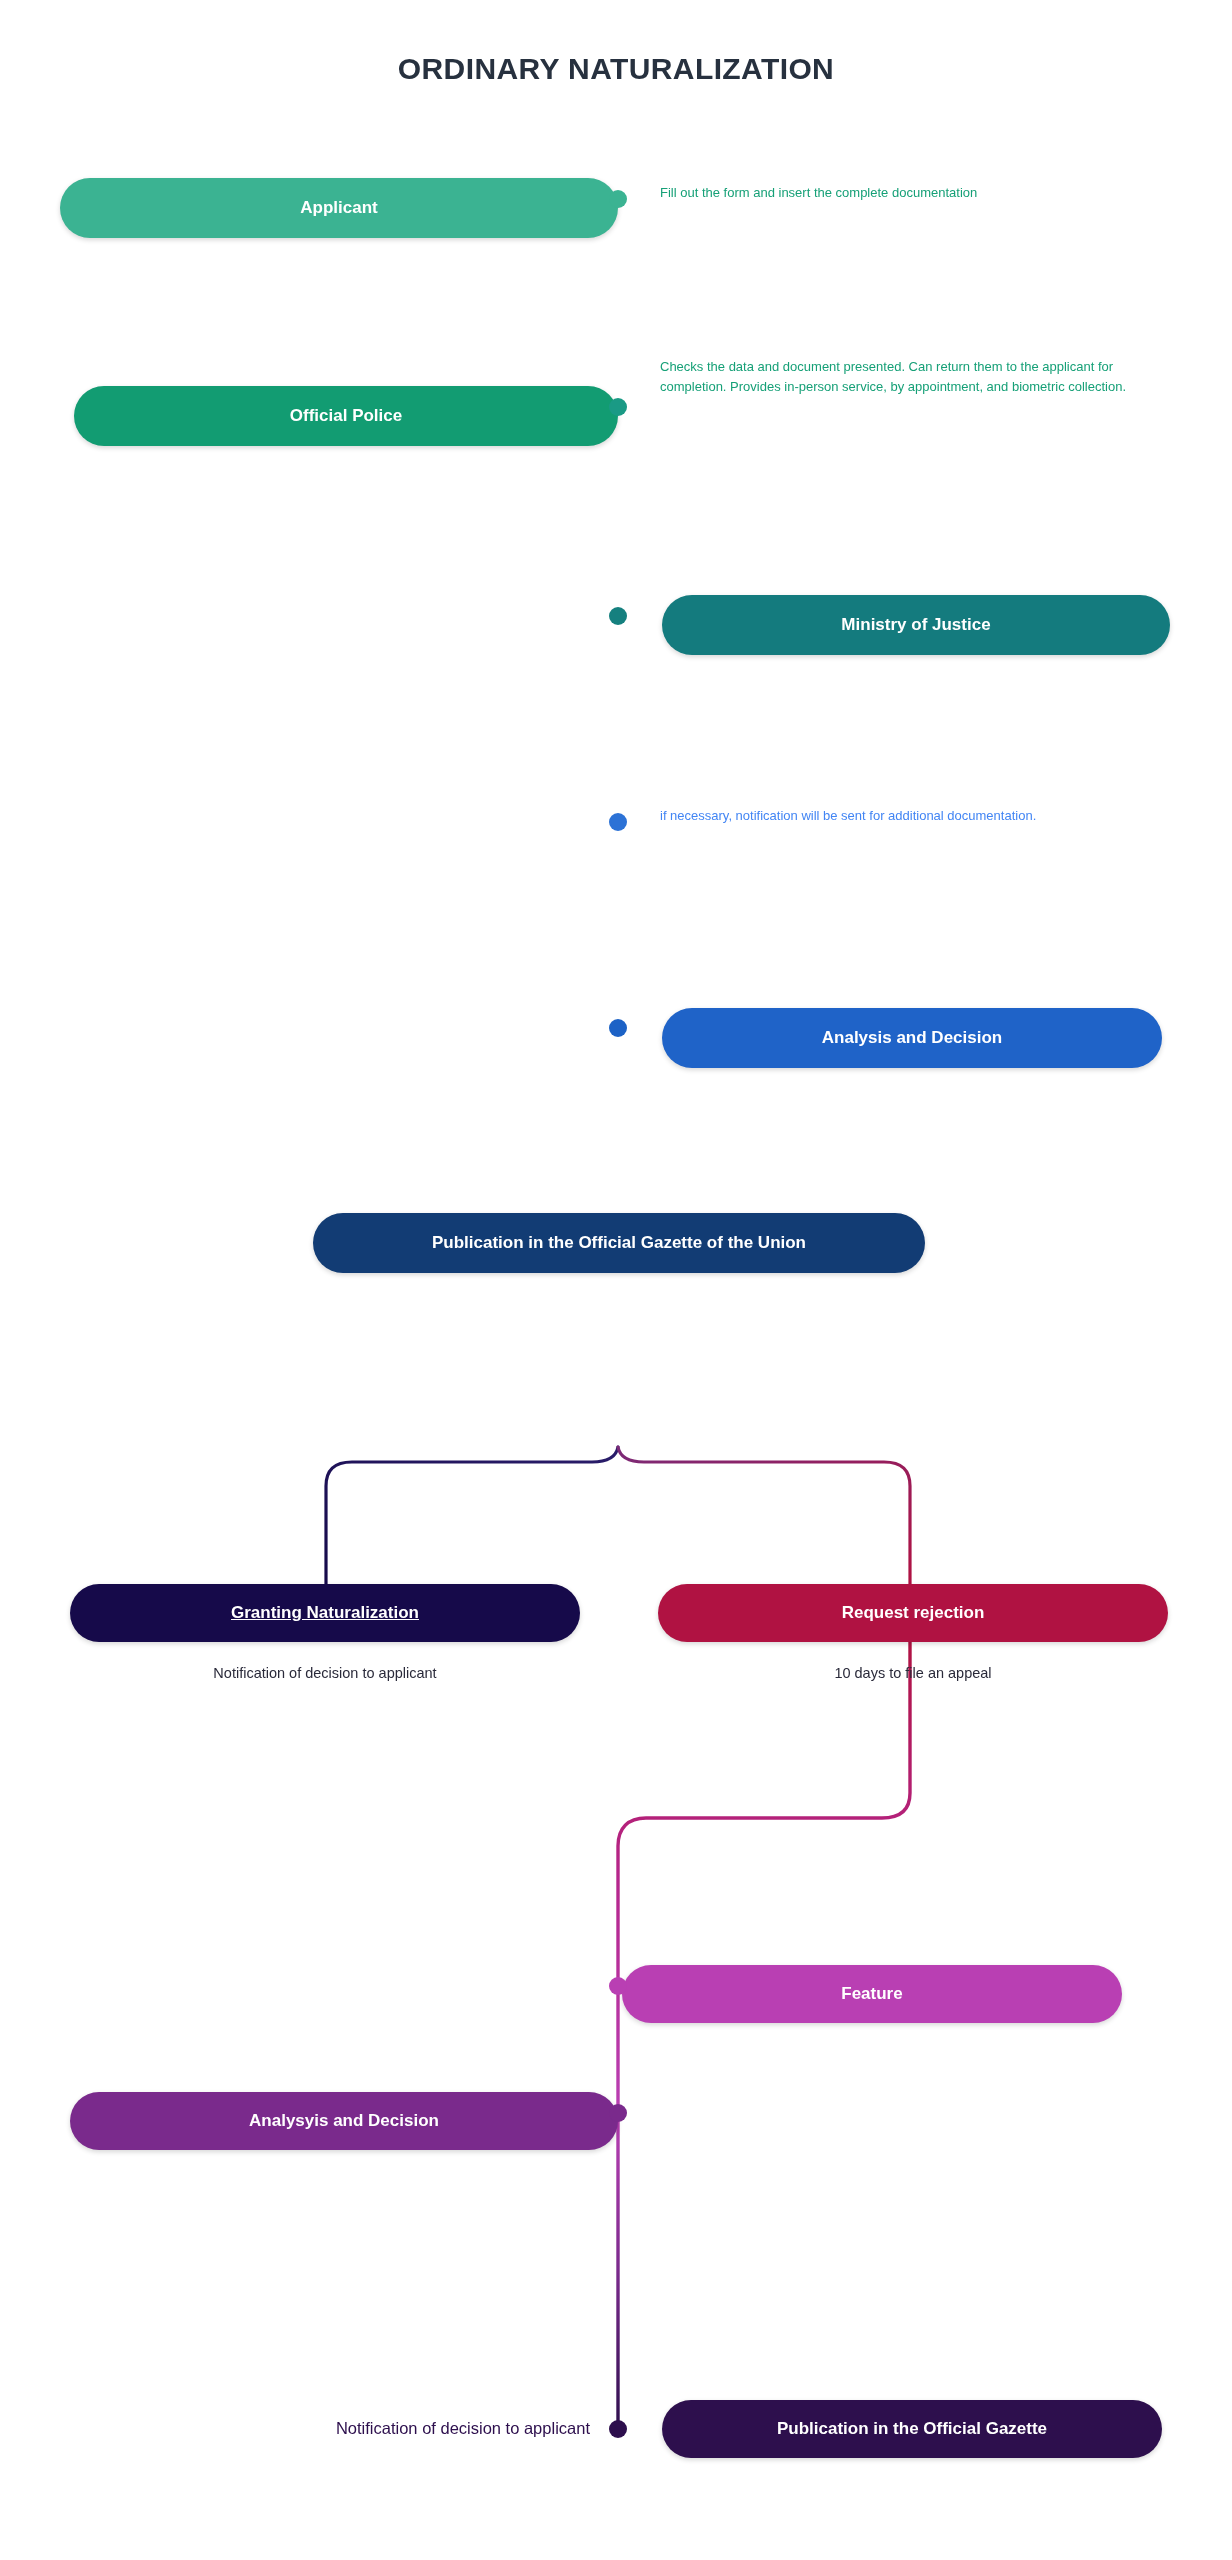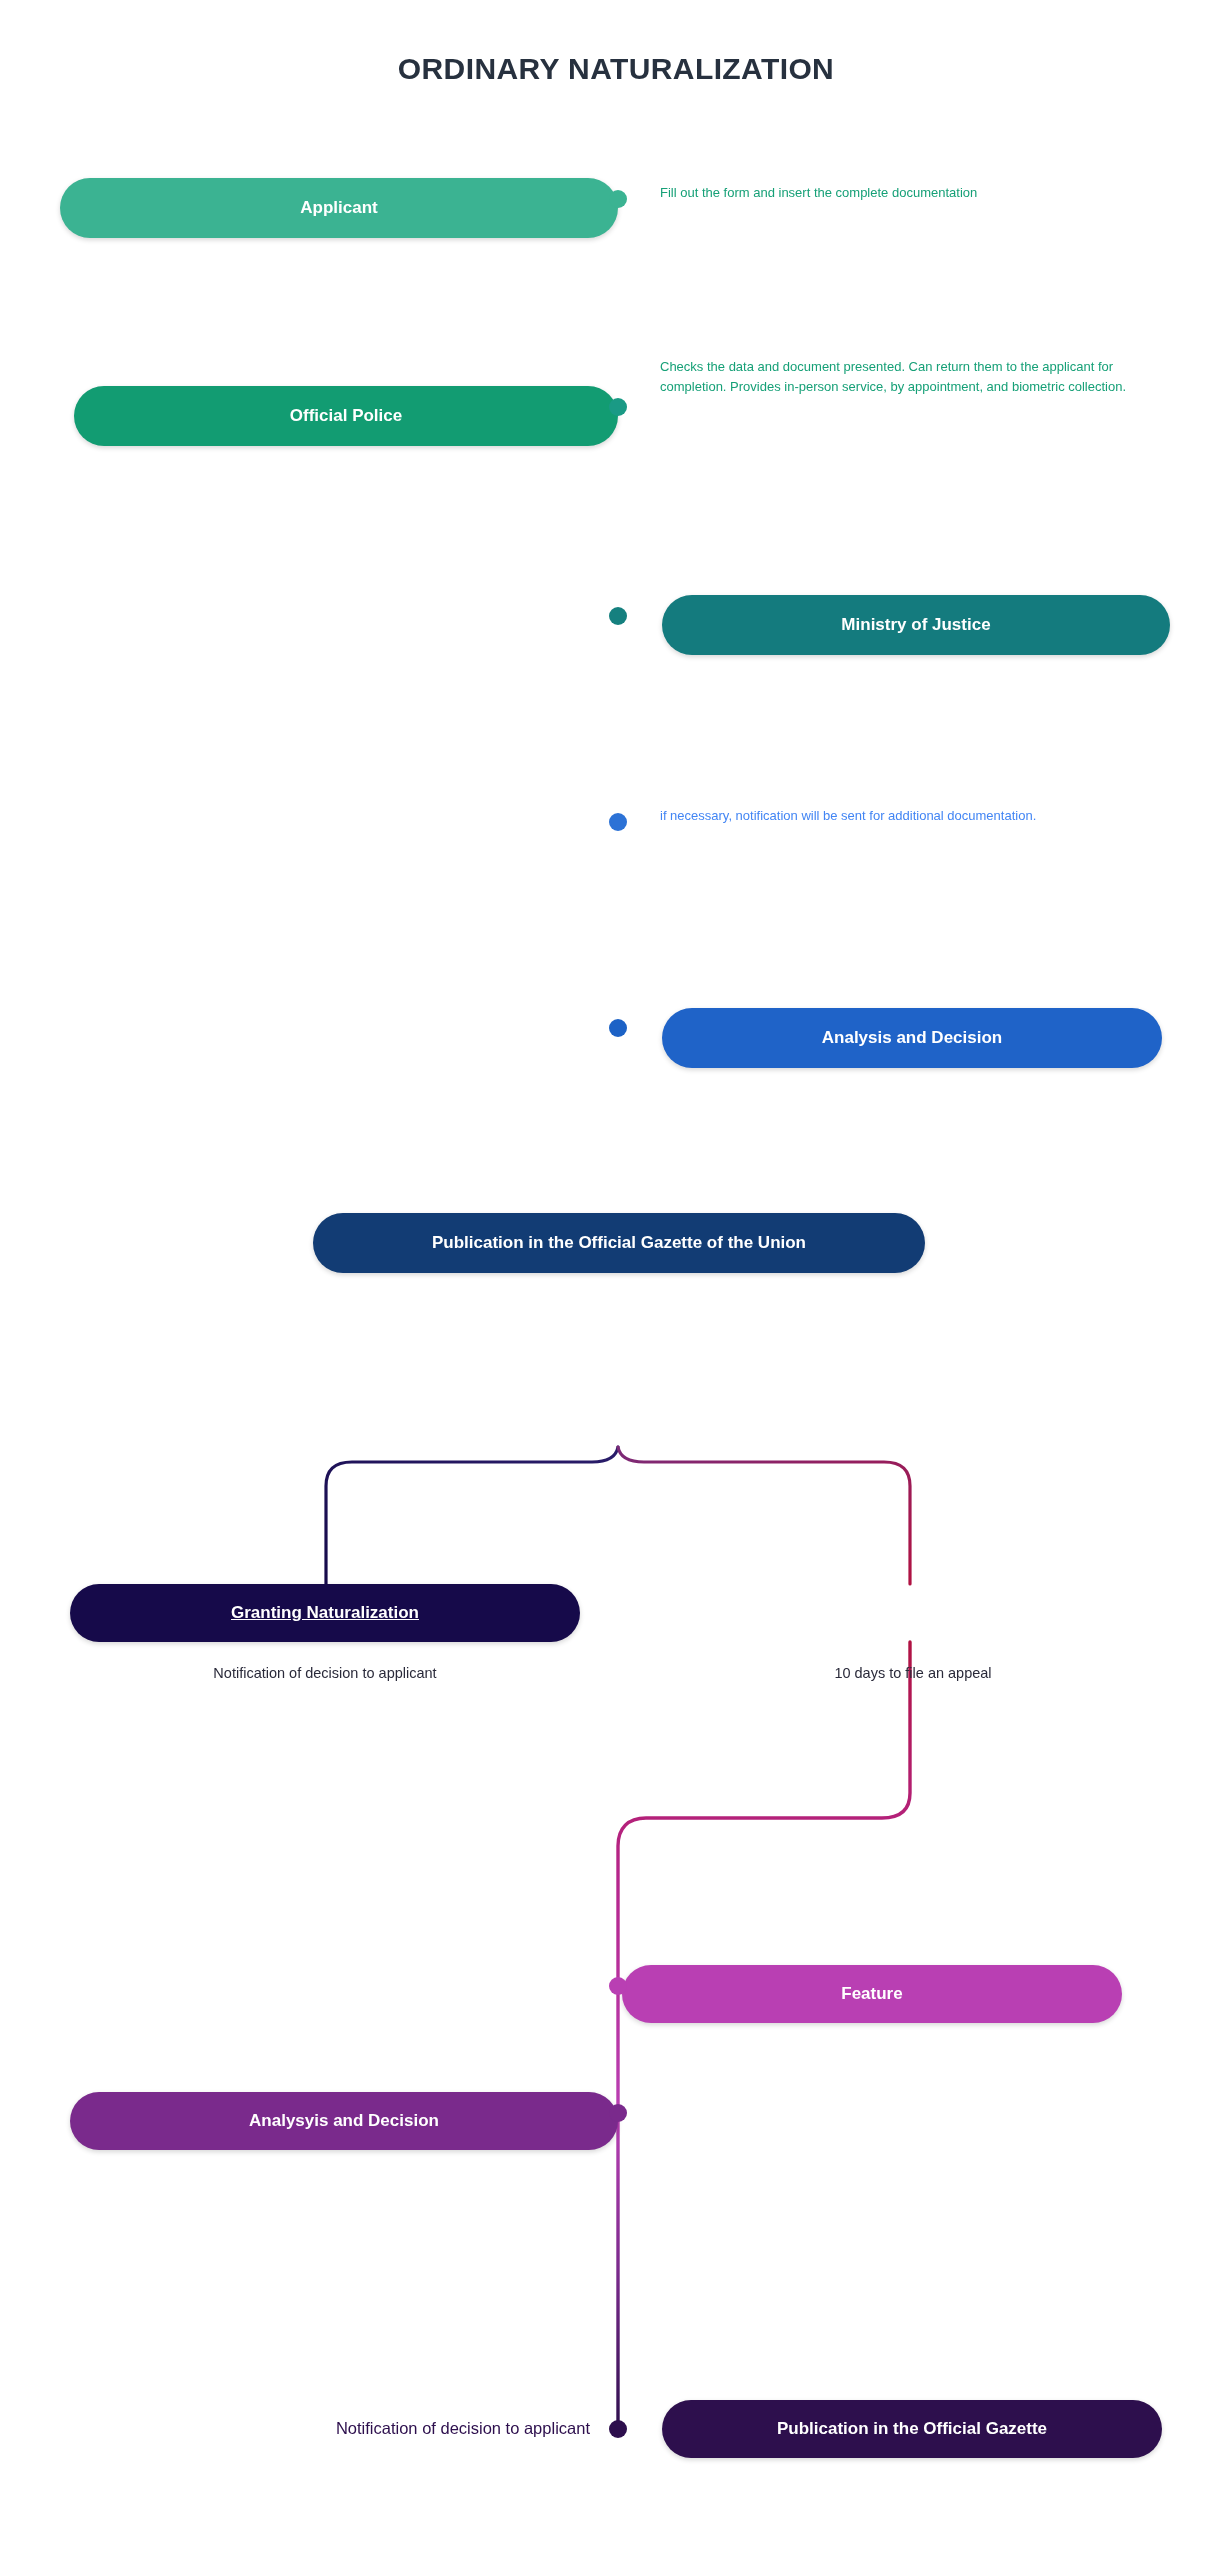--- a/index.html
+++ b/index.html
@@ -163,20 +163,23 @@
   </div>
 
   <div class="pill" style="left:313px; top:1213px; width:612px; height:60px; background:#123C74;">
     <span>Publication in the Official Gazette of the Union</span>
   </div>
 
   <div class="pill" style="left:70px;  top:1584px; width:510px; height:58px; background:#160A4A;text-decoration:underline;">
     <span>Granting Naturalization</span>
   </div>
 
+  <div class="pill" style="left:658px; top:1584px; width:510px; height:58px; background:#B01242;">
+    <span>Request rejection</span>
+  </div>
 
   <div class="pill" style="left:622px; top:1965px; width:500px; height:58px; background:#B93FB3;">
     <span>Feature</span>
   </div>
 
   <div class="pill" style="left:70px;  top:2092px; width:548px; height:58px; background:#7A2A8C;">
     <span>Analysyis and Decision</span>
   </div>
 
   <div class="pill" style="left:662px; top:2400px; width:500px; height:58px; background:#2D0F4D;">

